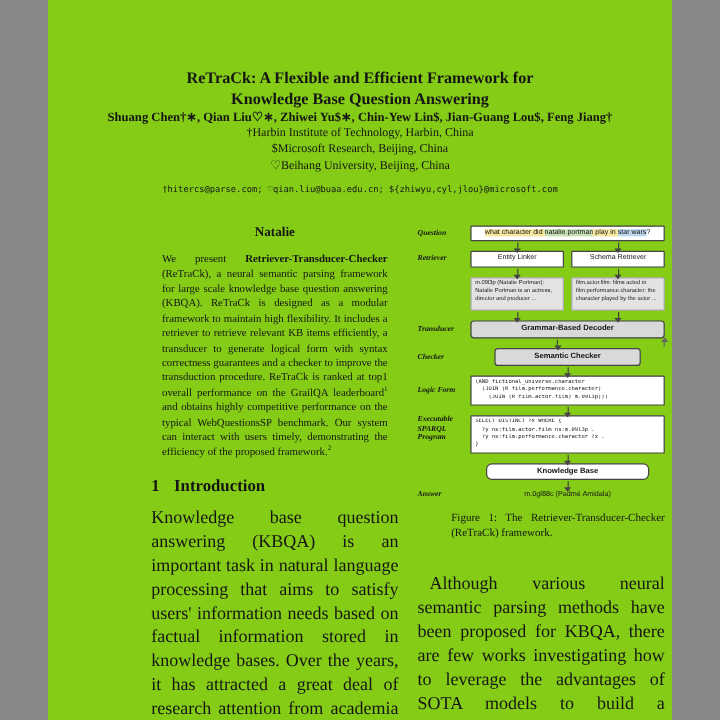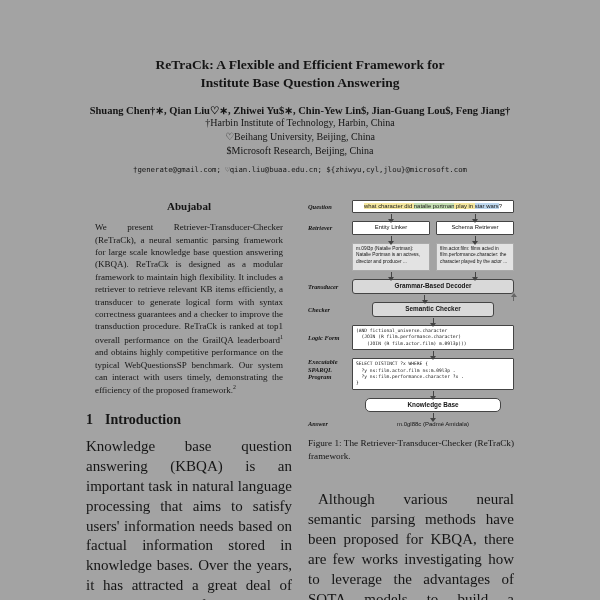--- a/index.html
+++ b/index.html
@@ -1,32 +1,32 @@
 <!DOCTYPE html>
 <html><head>
 <meta charset="utf-8">
 <style>
   html,body { margin:0; padding:0; background:#888; }
   .page {
-    width:600px; height:600px; background:#a3a3a3; margin:0 auto;
+    width:520px; height:600px; background:#84cc16; margin:0 auto;
     font-family:"Liberation Serif", serif; color:#151515;
     position:relative; overflow:hidden; box-sizing:border-box;
   }
   
   .header { text-align:center; padding-top:56px; }
   .title { font-weight:bold; font-size:13.5px; line-height:1.3; }
-  .authors { margin-top:13px; font-weight:bold; font-size:10.5px; }
+  .authors { font-weight:bold; font-size:10.5px; }
   .affil { font-size:10px; line-height:1.4; }
   .emails { margin-top:7px; font-family:"DejaVu Sans Mono", monospace; font-size:7.3px; }
   
   .columns { display:flex; gap:16px; padding:0 86px; margin-top:26px; box-sizing:border-box; }
   .col { width:206px; flex:0 0 206px; }
   .abstract-heading { text-align:center; font-weight:bold; font-size:11px; margin-bottom:9px; }
   .abstract-body { font-size:9px; line-height:1.38; text-align:justify; padding:0 9px; }
-  .abstract-body .b { font-weight:normal; }
+  .abstract-body .b { font-weight:bold; }
   sup { font-size:0.65em; }
   .section-heading { font-size:14px; font-weight:bold; margin:15px 0 9px 0; }
   .section-heading .num { display:inline-block; margin-right:12px; }
   .body-text { font-size:15px; line-height:1.33; text-align:justify; }
   .rc-para { text-indent:10px; }
   .rc-first { margin-top:28px;font-family:Liberation Serif, serif; }
   
   .figure { font-family:"Liberation Sans", sans-serif; }
   .fig-row { display:flex; align-items:center; }
   .fig-row.top { align-items:flex-start; }
@@ -52,43 +52,43 @@
                   border-left:3px solid transparent; border-right:3px solid transparent;
                   border-top:4px solid #444; }
   .arrow-up { width:0; height:6px; border-left:1px dashed #666; margin:1px 0; position:relative; }
   .arrow-up::before { content:""; position:absolute; left:-3px; top:-2px;
                   border-left:3px solid transparent; border-right:3px solid transparent;
                   border-bottom:4px solid #666; }
   .arrow-pair { display:flex; justify-content:center; gap:16px; }
   .hl-y { background:#f5e79e; }
   .hl-g { background:#c5e0b4; }
   .hl-b { background:#bdd7ee; }
-  .caption { margin-top:10px; font-size:9.2px; line-height:1.33; text-align:justify; }
+  .caption { margin-top:10px; font-size:9.2px; line-height:1.33; text-align:justify;margin-left:28px; }
 </style>
 </head>
 <body>
 
 <div class="page">
 
   <div class="header">
     <div class="title">
       <div>ReTraCk: A Flexible and Efficient Framework for</div>
-      <div>Institute Base Question Answering</div>
+      <div>Knowledge Base Question Answering</div>
     </div>
     <div class="authors">Shuang Chen†∗, Qian Liu♡∗, Zhiwei Yu$∗, Chin-Yew Lin$, Jian-Guang Lou$, Feng Jiang†</div>
     <div class="affil">†Harbin Institute of Technology, Harbin, China</div>
+    <div class="affil">$Microsoft Research, Beijing, China</div>
     <div class="affil">♡Beihang University, Beijing, China</div>
-    <div class="affil">$Microsoft Research, Beijing, China</div>
-    <div class="emails">†generate@gmail.com; ♡qian.liu@buaa.edu.cn; ${zhiwyu,cyl,jlou}@microsoft.com</div>
+    <div class="emails">†hitercs@parse.com; ♡qian.liu@buaa.edu.cn; ${zhiwyu,cyl,jlou}@microsoft.com</div>
   </div>
 
   <div class="columns">
 
     <div class="col">
-      <div class="abstract-heading">Abujabal</div>
+      <div class="abstract-heading">Natalie</div>
       <div class="abstract-body"><span>We present </span><span class="b">Retriever-Transducer-Checker</span><span> (ReTraCk), a neural semantic parsing framework for large scale knowledge base question answering (KBQA). ReTraCk is designed as a modular framework to maintain high flexibility. It includes a retriever to retrieve relevant KB items efficiently, a transducer to generate logical form with syntax correctness guarantees and a checker to improve the transduction procedure. ReTraCk is ranked at top1 overall performance on the GrailQA leaderboard</span><sup>1</sup><span> and obtains highly competitive performance on the typical WebQuestionsSP benchmark. Our system can interact with users timely, demonstrating the efficiency of the proposed framework.</span><sup>2</sup></div>
 
       <div class="section-heading"><span class="num">1</span><span>Introduction</span></div>
       <div class="body-text">Knowledge base question answering (KBQA) is an important task in natural language processing that aims to satisfy users' information needs based on factual information stored in knowledge bases. Over the years, it has attracted a great deal of research attention from academia and industry. Early KBQA systems are generally rule-based. They rely on predefined rules or templates to parse questions into logical forms (Cabrio et al., 2012; Abujabal et al., 2017), suffering from coverage and</div>
     </div>
 
     <div class="col">
 
       <div class="figure">
 

